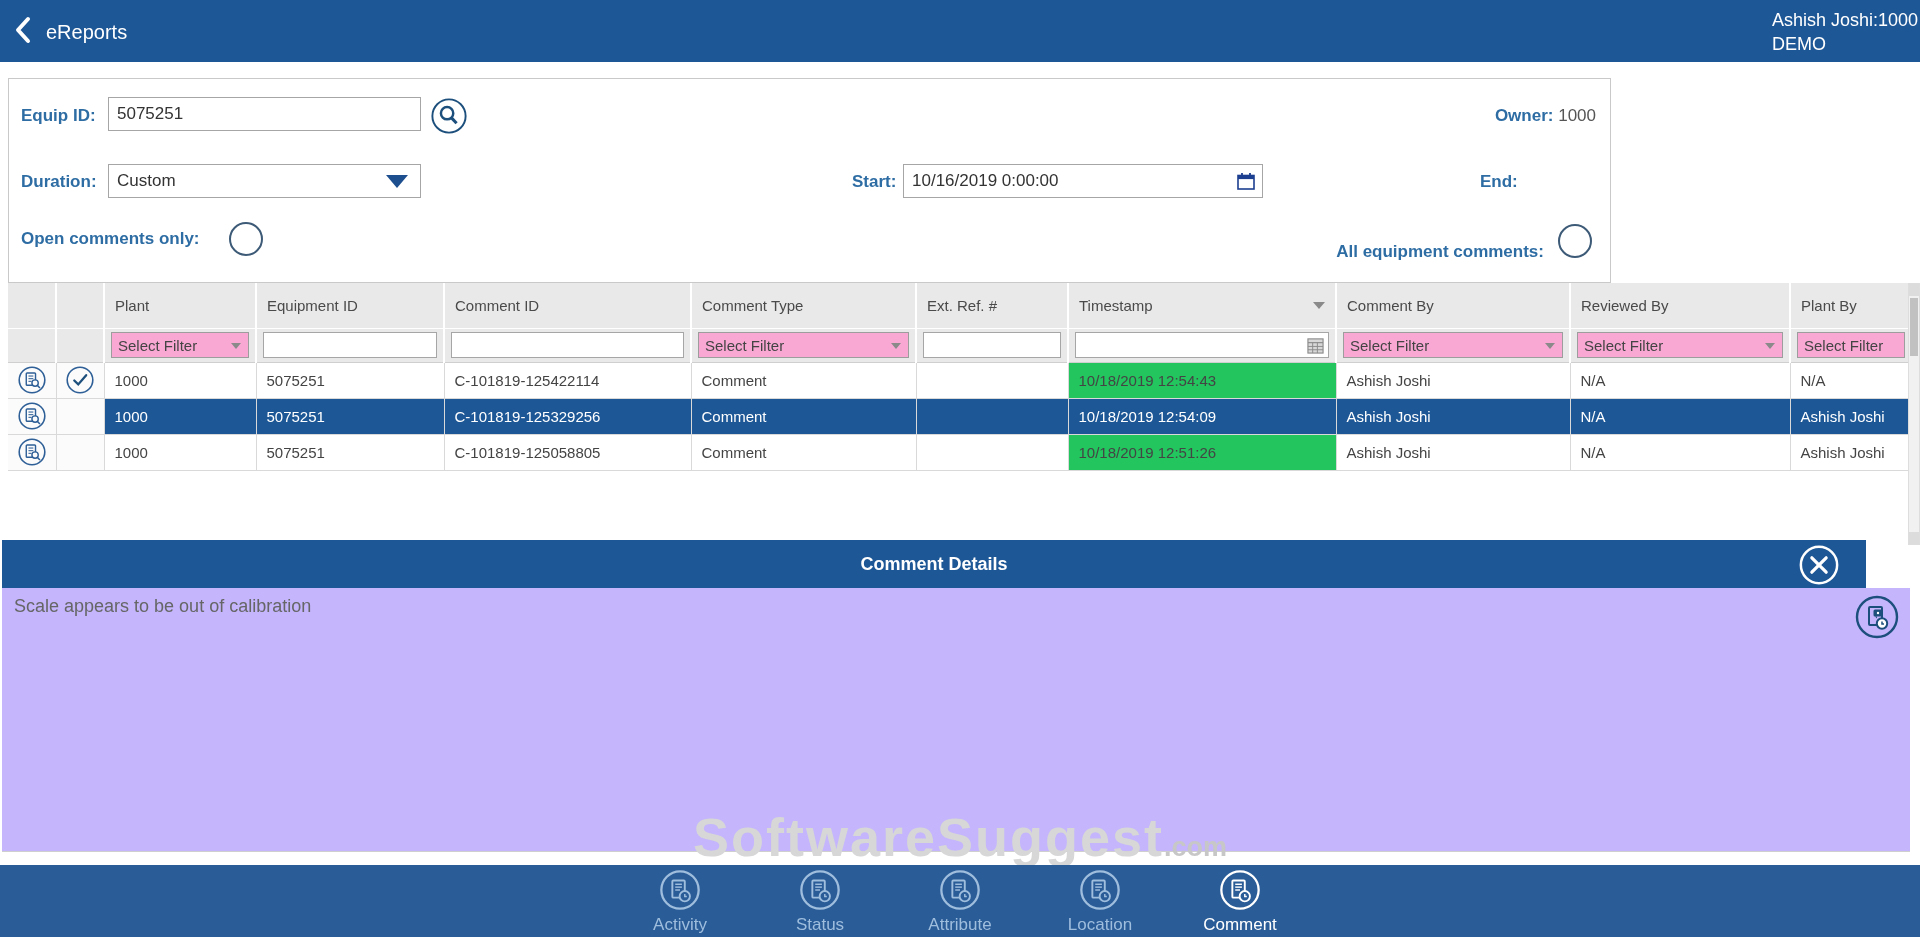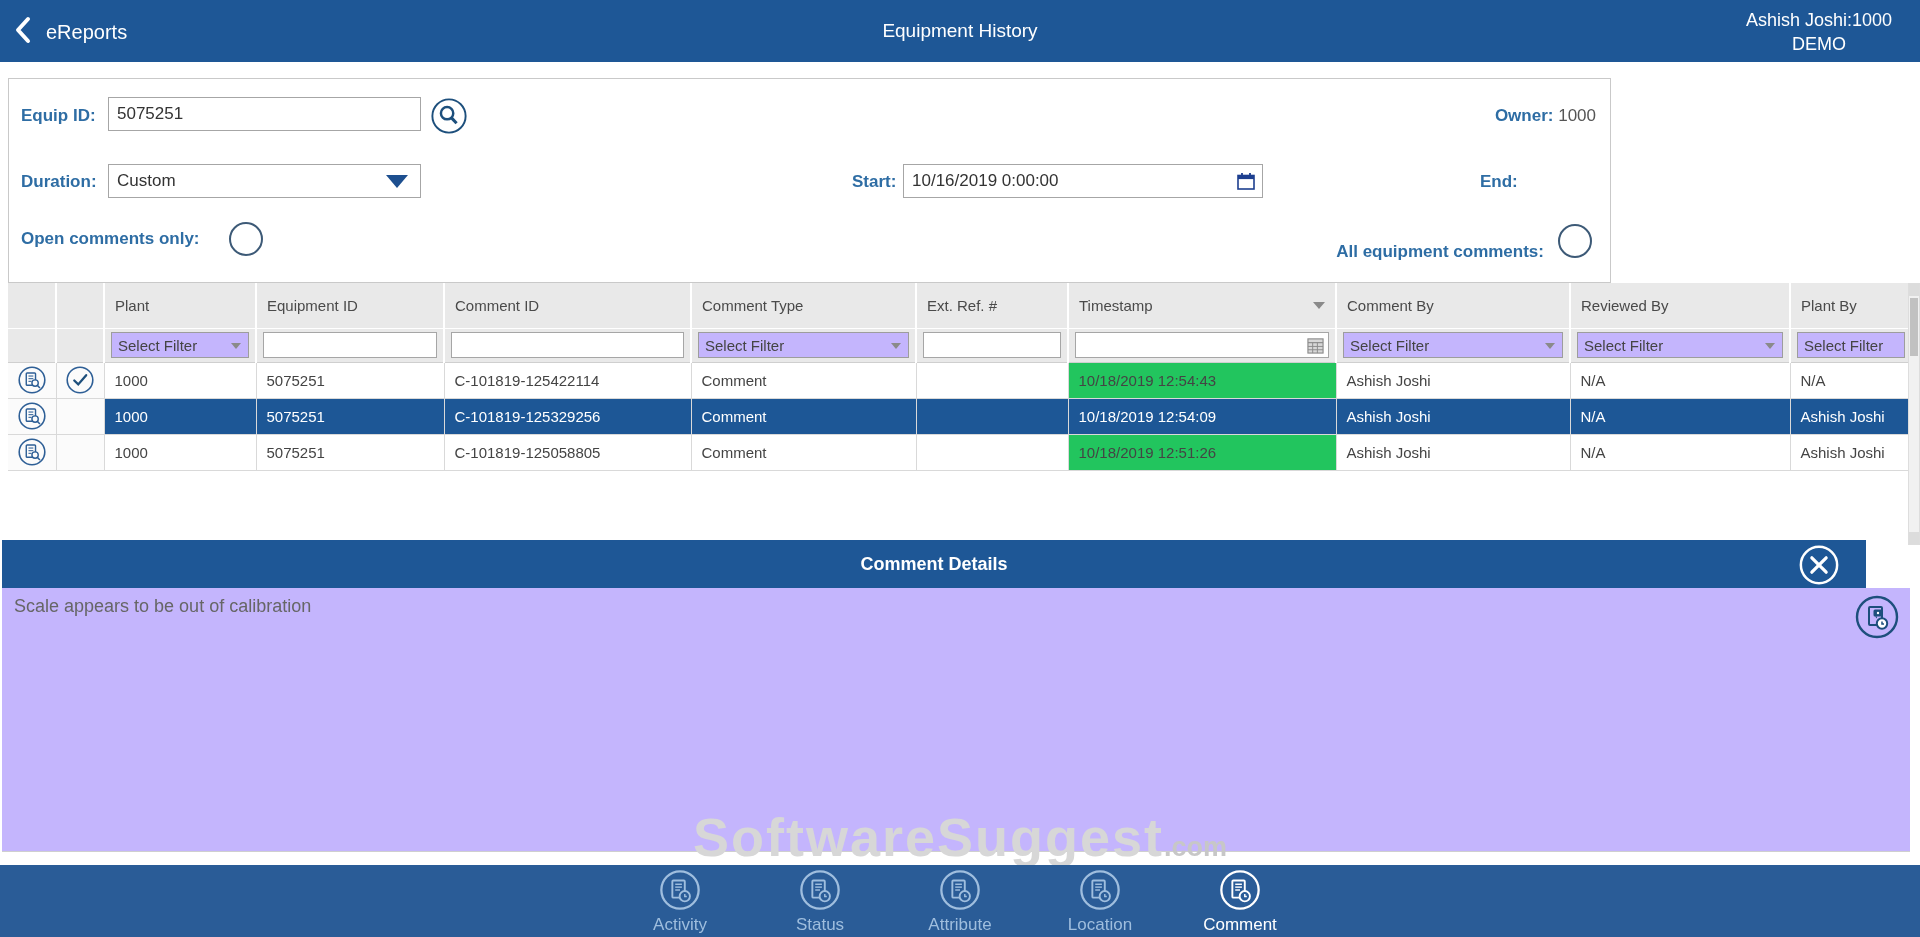--- a/index.html
+++ b/index.html
@@ -5,21 +5,21 @@
   * { margin:0; padding:0; box-sizing:border-box; }
   html,body { width:1920px; height:937px; overflow:hidden; background:#fff;
               font-family:"Liberation Sans", sans-serif; }
 
   
   .topbar { position:absolute; left:0; top:0; width:1920px; height:62px;
             background:#1e5796; color:#fff; }
   .back-wrap { position:absolute; left:14px; top:16px; display:flex; align-items:center; cursor:pointer; }
   .back-title { font-size:20px; margin-left:14px; }
   .topbar-title { position:absolute; left:0; right:0; top:20px; text-align:center; font-size:19px; }
-  .topbar-user { position:absolute; right:28px; top:8px; text-align:center; font-size:18px; line-height:24px; }
+  .topbar-user { position:absolute; right:2px; top:8px; text-align:left; font-size:18px; line-height:24px; }
 
   
   .filter-panel { position:absolute; left:8px; top:78px; width:1603px; height:205px;
                   background:#fff; border:1px solid #c9c9c9; }
   .flabel { position:absolute; color:#2e6da4; font-weight:bold; font-size:17px; }
   .tinput { position:absolute; height:34px; border:1px solid #a6a6a6; font-size:17px;
             color:#333; padding:0 8px; font-family:"Liberation Sans", sans-serif; background:#fff; }
   .search-btn { position:absolute; left:421px; top:18px; width:38px; height:38px; cursor:pointer; }
   .owner-wrap { position:absolute; right:14px; top:27px; font-size:17px; }
   .owner-val { color:#555; font-weight:normal; }
@@ -41,21 +41,21 @@
   table.grid { border-collapse:collapse; table-layout:fixed; width:1904px; font-size:15px; color:#444; }
   table.grid td, table.grid th { border-right:1px solid #d9d9d9; overflow:hidden; white-space:nowrap; }
   tr.hdr th { background:#e9e9e9; height:45px; font-weight:normal; text-align:left;
               padding-left:10px; color:#4a4a4a; font-size:15px; border-right:2px solid #fff;
               border-bottom:1px solid #fff; position:relative; cursor:pointer; }
   tr.frow td { background:#e9e9e9; height:34px; border-right:2px solid #fff;
                border-bottom:1px solid #cfcfcf; padding:0 6px; }
   .sortarrow { position:absolute; right:10px; top:19px; width:0; height:0;
                border-left:6px solid transparent; border-right:6px solid transparent;
                border-top:7px solid #8a8a8a; }
-  .fsel { height:26px; background:#c4b5fd; border:1px solid #9d9d9d; display:flex;
+  .fsel { height:26px; background:#f9a8d4; border:1px solid #9d9d9d; display:flex;
           align-items:center; padding:0 6px; color:#444; font-size:15px; position:relative; cursor:pointer; }
   .fsel .selarrow { position:absolute; right:7px; top:10px; width:0; height:0;
           border-left:5px solid transparent; border-right:5px solid transparent;
           border-top:6px solid #8a8a8a; }
   .finput { width:100%; height:26px; border:1px solid #a6a6a6; background:#fff; padding:0 6px;
             font-size:15px; font-family:"Liberation Sans", sans-serif; }
   .fdate { position:relative; }
   .fdate input { padding-right:26px; }
   .fdate svg { position:absolute; right:5px; top:5px; }
   tr.drow td { height:35px; background:#fff; border-bottom:1px solid #d9d9d9; padding-left:10px; }
@@ -98,21 +98,20 @@
 
 <div class="topbar">
   <div class="back-wrap">
     <span>
       <svg width="18" height="28" viewBox="0 0 18 28">
           <polyline points="14,3 4,14 14,25" fill="none" stroke="#fff" stroke-width="4" stroke-linecap="round" stroke-linejoin="round"></polyline>
         </svg>
     </span>
     <span class="back-title">eReports</span>
   </div>
-  <div class="topbar-title">Equipment History</div>
   <div class="topbar-user">
     <div>Ashish Joshi:1000</div>
     <div>DEMO</div>
   </div>
 </div>
 
 <div class="filter-panel">
   <span class="flabel" style="left:12px; top:27px;">Equip ID:</span>
   <input class="tinput" style="left: 99px; top: 18px; width: 313px;" value="5075251">
   <span class="search-btn">

